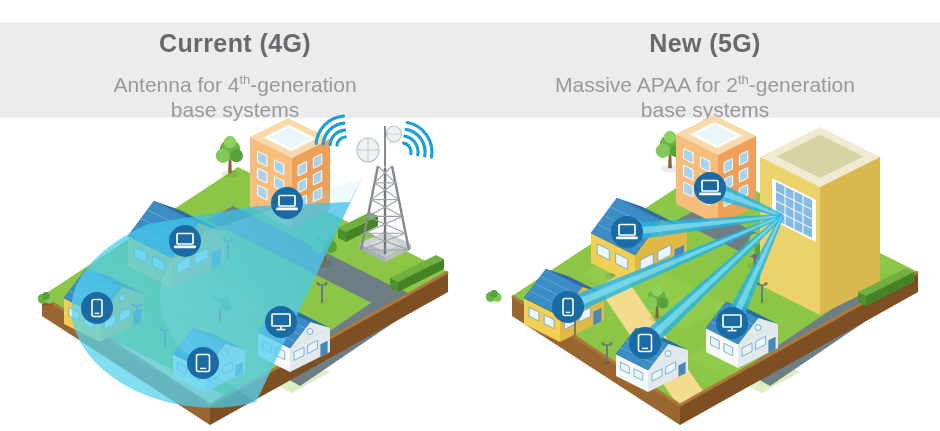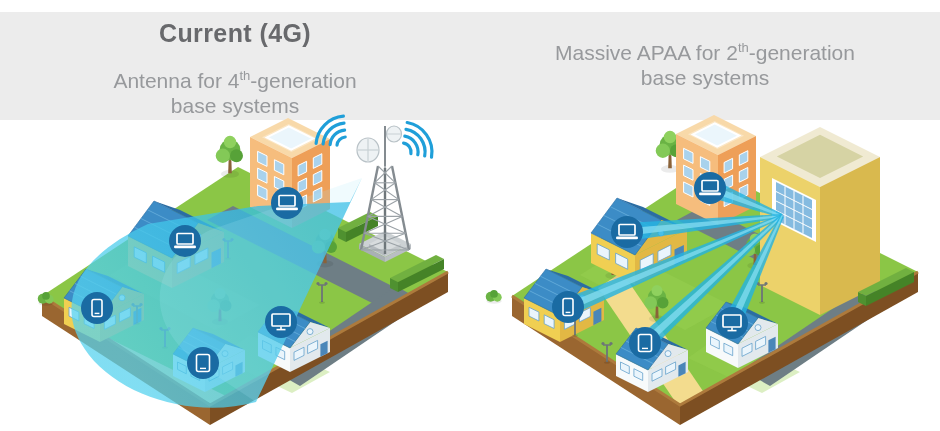--- a/index.html
+++ b/index.html
@@ -1,21 +1,21 @@
 <!DOCTYPE html>
 <html><head>
 <meta charset="utf-8">
 <style>
   html,body{margin:0;padding:0;background:#fff;}
   body{font-family:"Liberation Sans",sans-serif;}
   .stage{position:relative;width:940px;height:431px;background:#fff;overflow:hidden;}
-  .band{position:absolute;left:0;top:12px;width:940px;height:108px;background:#ececec;display:flex;}
+  .band{position:absolute;left:0;top:22px;width:940px;height:96px;background:#ececec;display:flex;}
   .band .col{flex:1;text-align:center;padding-top:7px;}
   .title{font-size:25px;font-weight:bold;color:#68696c;letter-spacing:.4px;line-height:28px;}
-  .sub{font-size:21px;color:#97999c;line-height:25px;margin-top:16px;}
+  .sub{font-size:21px;color:#97999c;line-height:25px;margin-top:10px;}
   .sub sup{font-size:13px;}
   svg.scene{position:absolute;top:110px;width:470px;height:321px;}
   #scene-4g{left:0;}
   #scene-5g{left:470px;}
 </style>
 </head>
 <body>
 
 <div class="stage">
 
@@ -68,20 +68,21 @@
 
   <div class="band" style="background: rgb(236, 236, 236);">
     <div class="col">
       <div class="title">Current (4G)</div>
       <div class="sub">
         <span>Antenna for 4</span><sup>th</sup><span>-generation</span><br>
         <span>base systems</span>
       </div>
     </div>
     <div class="col">
+      <div class="title">New (5G)</div>
       <div class="sub">
         <span>Massive APAA for 2</span><sup>th</sup><span>-generation</span><br>
         <span>base systems</span>
       </div>
     </div>
   </div>
 
   <svg id="scene-4g" class="scene" viewBox="0 0 470 321">
     <g id="g-left-static">
         <polygon points="238.0,57.0 448.0,162.0 210.0,295.0 42.0,186.0" fill="#8bc646"></polygon>

